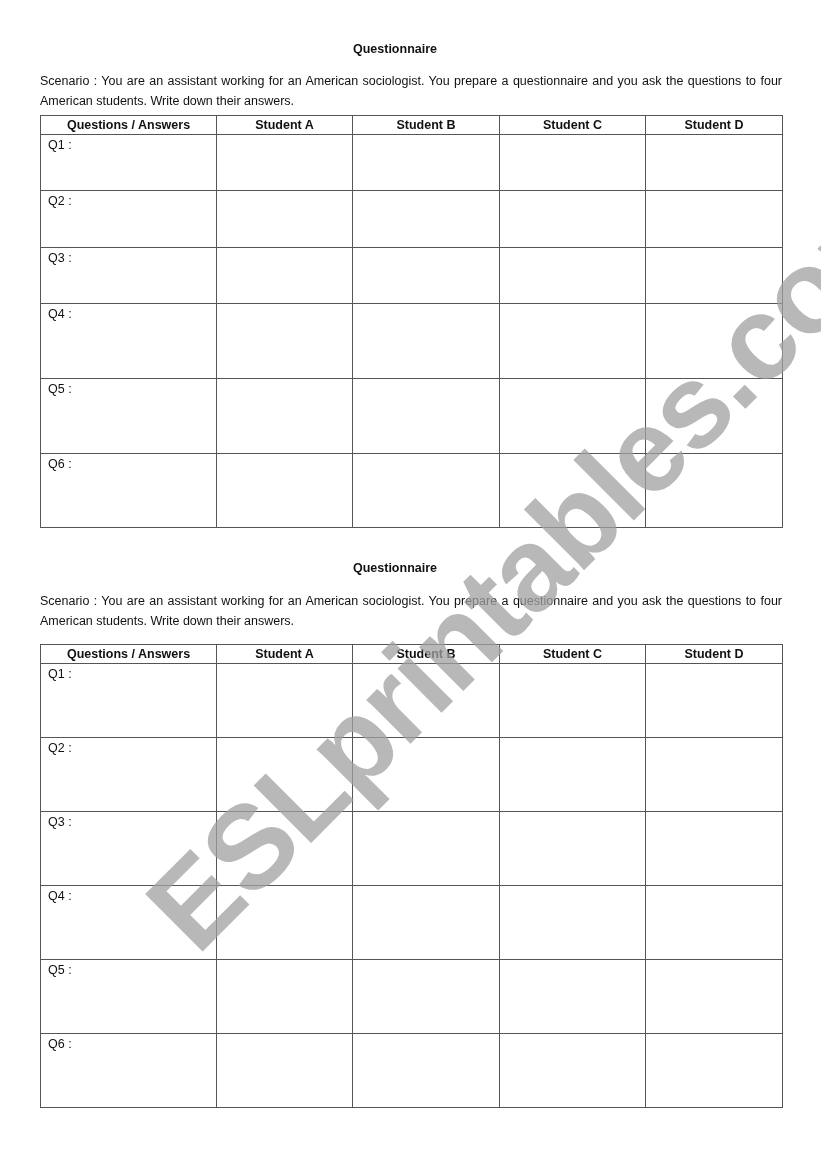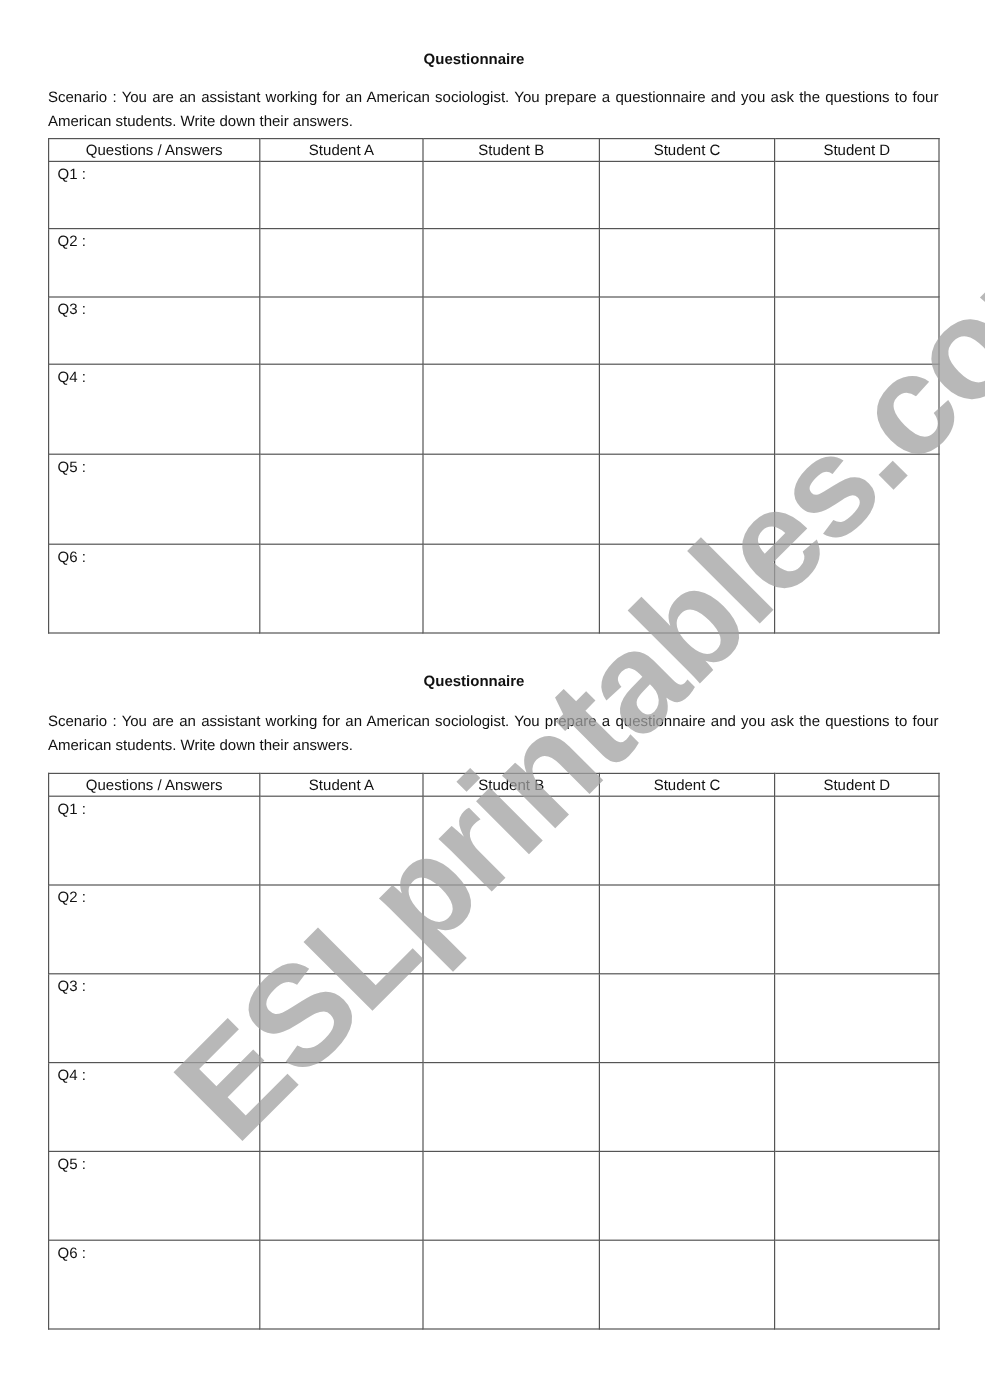--- a/index.html
+++ b/index.html
@@ -5,21 +5,21 @@
   html, body { margin:0; padding:0; background:#ffffff; }
   body { width:821px; height:1161px; position:relative; overflow:hidden;
          font-family:"Liberation Sans", sans-serif; color:#111; }
   .title { position:absolute; left:0; width:790px; text-align:center;
            font-weight:bold; font-size:12.5px; }
   .scenario { position:absolute; left:40px; width:742px; font-weight:normal;
               font-size:12.5px; line-height:20px; text-align:justify; text-align-last:left; }
   table.q { position:absolute; left:40px; width:743px; border-collapse:collapse;
             table-layout:fixed; font-size:12.5px; }
   table.q th, table.q td { border:1px solid #555; padding:0; vertical-align:top; }
-  table.q th { font-weight:normal; text-align:center; height:18px; line-height:18px; }
+  table.q th { font-weight:bold; text-align:center; height:18px; line-height:18px; }
   table.q td.qlabel { padding:3px 0 0 7px; }
   .wm { position:absolute; left:70px; top:540px; font-family:"Liberation Sans", sans-serif;
         font-weight:bold; font-size:118px; color:rgba(160,160,160,0.75);
         transform:rotate(-45deg); transform-origin:left top; white-space:nowrap;
         pointer-events:none; letter-spacing:-2px; }
 </style>
 </head>
 <body>
 
 <div class="title" style="top:42px;">Questionnaire</div>

